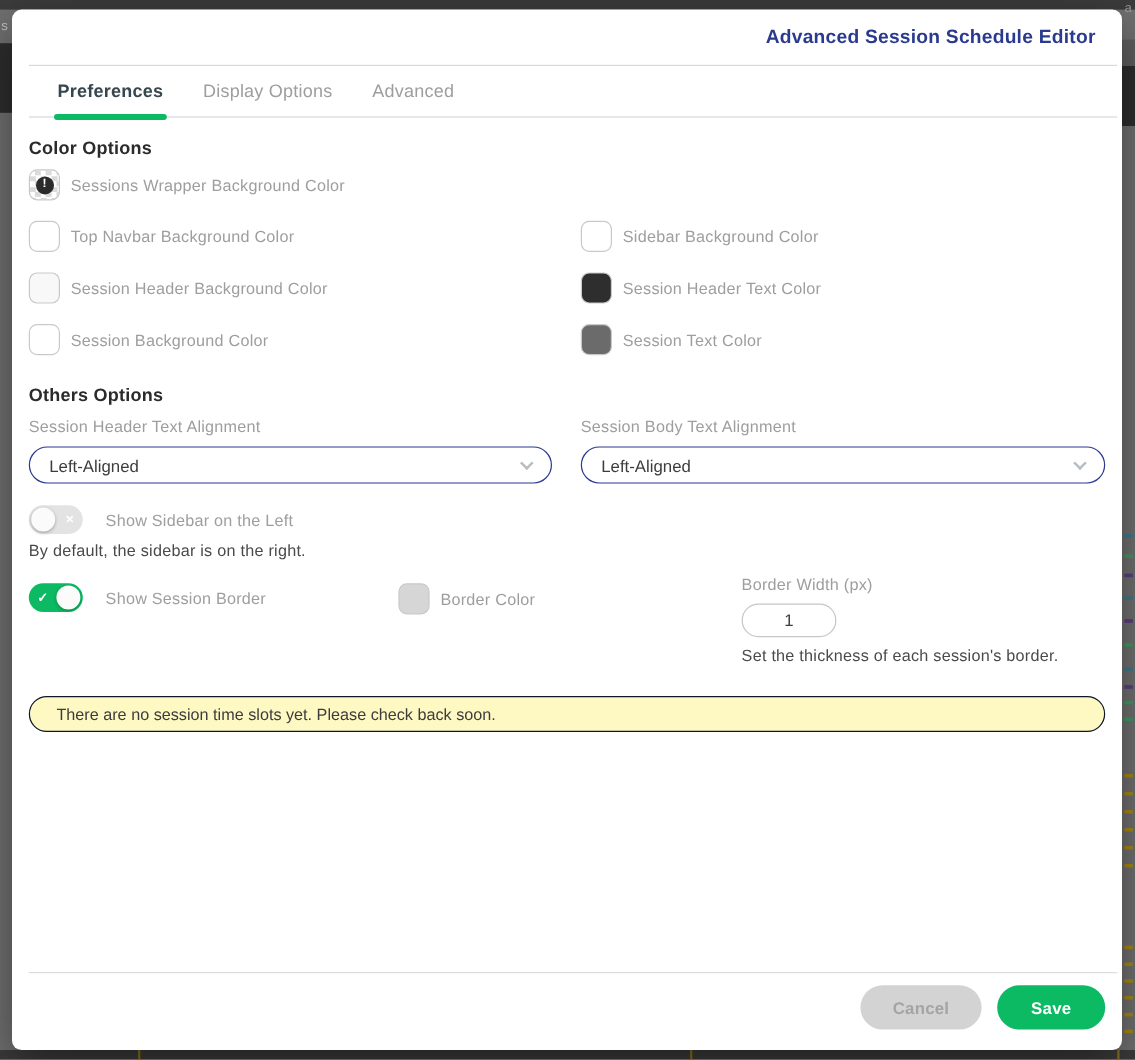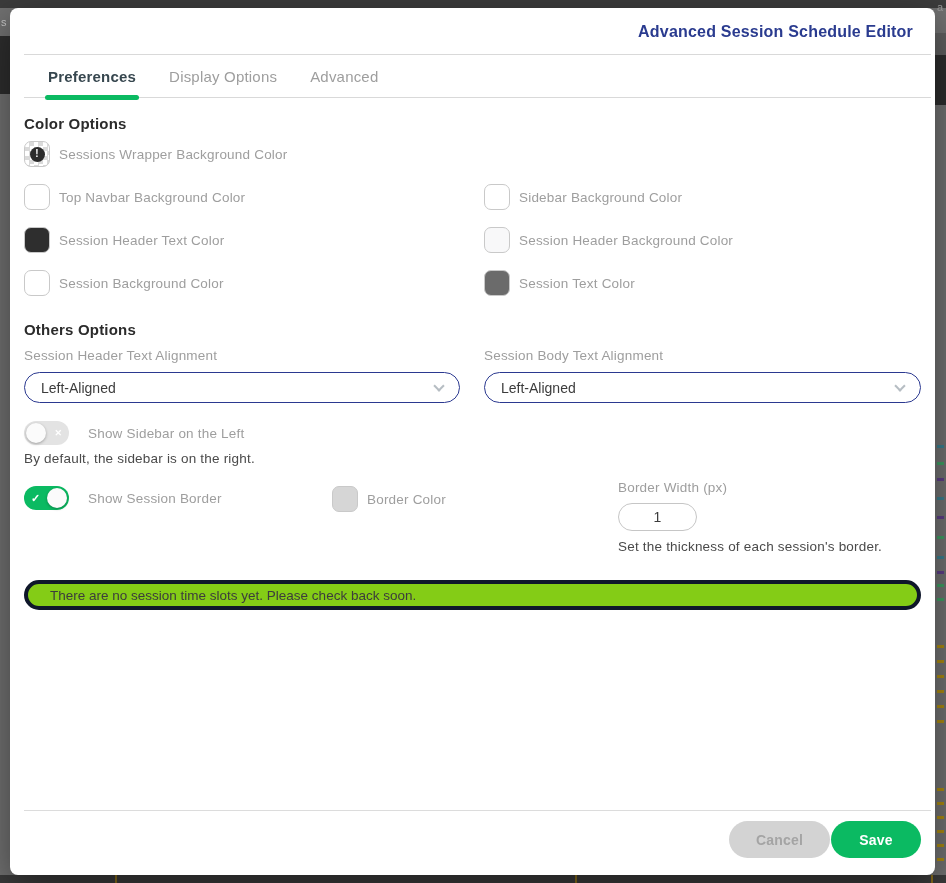--- a/index.html
+++ b/index.html
@@ -110,27 +110,27 @@
   .border-row { position:relative; height:86px; margin-top:14px; }
   .br-toggle { position:absolute; left:0; top:6px; display:flex; align-items:center; }
   .br-color  { position:absolute; left:308px; top:6px; display:flex; align-items:center; }
   .br-width  { position:absolute; left:594px; top:0; }
   .br-width input.pill { margin-top:8px; width:79px; height:28px; }
   .br-width .help { margin-top:7px; max-width:300px; }
 
   .message-block { margin-top:14px; }
   input.message {
     display:block; margin-top:9px; width:897px; height:30px;
-    border:4px solid #0f172a; border-radius:16px; background:#84cc16;
+    border:1px solid #0f172a; border-radius:16px; background:#fef9c3;
     padding:0 20px 0 22px; font-size:13.5px; color:#3c3c3c; text-align:left;
     outline:none; font-family:inherit;
   }
 
   .footer { margin:0 4px 0 14px; border-top:1px solid #dcdcdc; margin-top:auto; }
-  .footer-inner { display:flex; justify-content:flex-end; gap:1px; padding:10px 10px 17px 0; }
+  .footer-inner { display:flex; justify-content:flex-end; gap:13px; padding:10px 10px 17px 0; }
   .btn {
     height:37px; border:none; border-radius:19px; font-size:14px; font-weight:bold;
     letter-spacing:.2px; cursor:pointer; font-family:inherit;
   }
   .btn-cancel { width:101px; background:#d3d3d3; color:#a4a4a4; }
   .btn-save   { width:90px;  background:#0bba62; color:#ffffff; }
 </style>
 </head>
 <body>
 
@@ -204,26 +204,26 @@
         <div class="color-item">
           <button class="swatch" style="background: rgb(255, 255, 255);"></button>
           <span class="color-label">Top Navbar Background Color</span>
         </div>
         <div class="color-item">
           <button class="swatch" style="background: rgb(255, 255, 255);"></button>
           <span class="color-label">Sidebar Background Color</span>
         </div>
 
         <div class="color-item">
+          <button class="swatch" style="background: rgb(248, 248, 249);"></button>
+          <span class="color-label">Session Header Background Color</span>
+        </div>
+        <div class="color-item">
           <button class="swatch" style="background: rgb(46, 46, 46);"></button>
           <span class="color-label">Session Header Text Color</span>
-        </div>
-        <div class="color-item">
-          <button class="swatch" style="background: rgb(248, 248, 249);"></button>
-          <span class="color-label">Session Header Background Color</span>
         </div>
 
         <div class="color-item">
           <button class="swatch" style="background: rgb(255, 255, 255);"></button>
           <span class="color-label">Session Background Color</span>
         </div>
         <div class="color-item">
           <button class="swatch" style="background: rgb(107, 107, 107);"></button>
           <span class="color-label">Session Text Color</span>
         </div>

